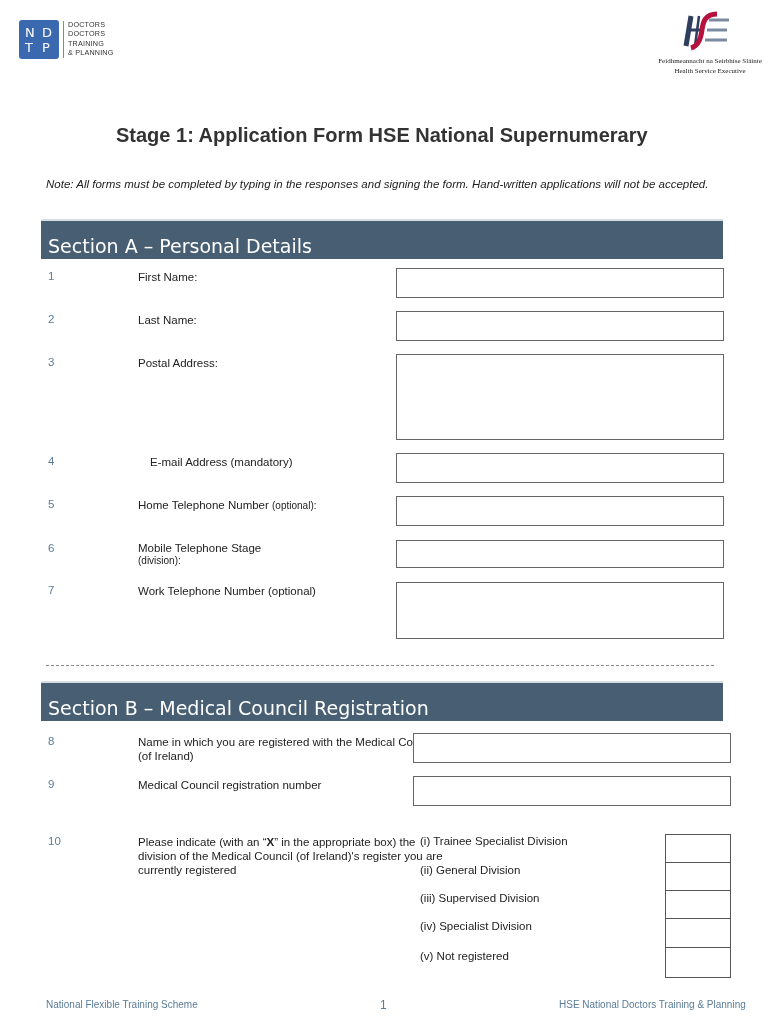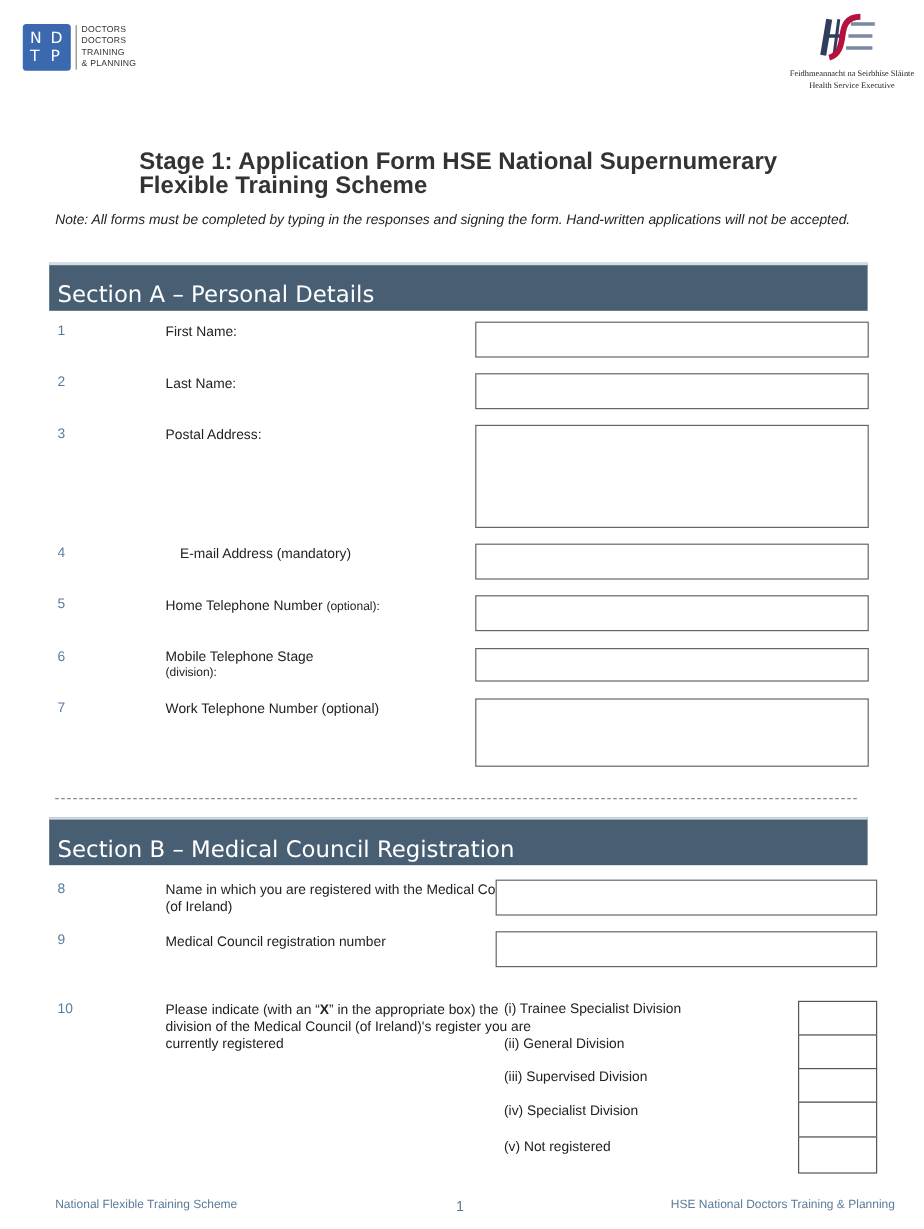--- a/index.html
+++ b/index.html
@@ -56,21 +56,20 @@
     <path d="M50 32 L72 32" stroke="#7a8aa0" stroke-width="3"></path>
   </svg>
   <div class="hse-caption">
     <div>Feidhmeannacht na Seirbhíse Sláinte</div>
     <div>Health Service Executive</div>
   </div>
 </div>
 
 <div class="abs title">
   <div>Stage 1: Application Form HSE National Supernumerary</div>
-  <div>Flexible Training Scheme</div>
 </div>
 
 <div class="abs note">Note: All forms must be completed by typing in the responses and signing the form.  Hand-written applications will not be accepted.</div>
 
 <div class="abs section-header" style="top:219px;">
   <span>Section A – Personal Details</span>
 </div>
 
 <div class="abs qnum" style="left:48px;top:270px;">1</div>
 <div class="abs qlabel" style="left:90px;top:270px;">First Name:</div>

